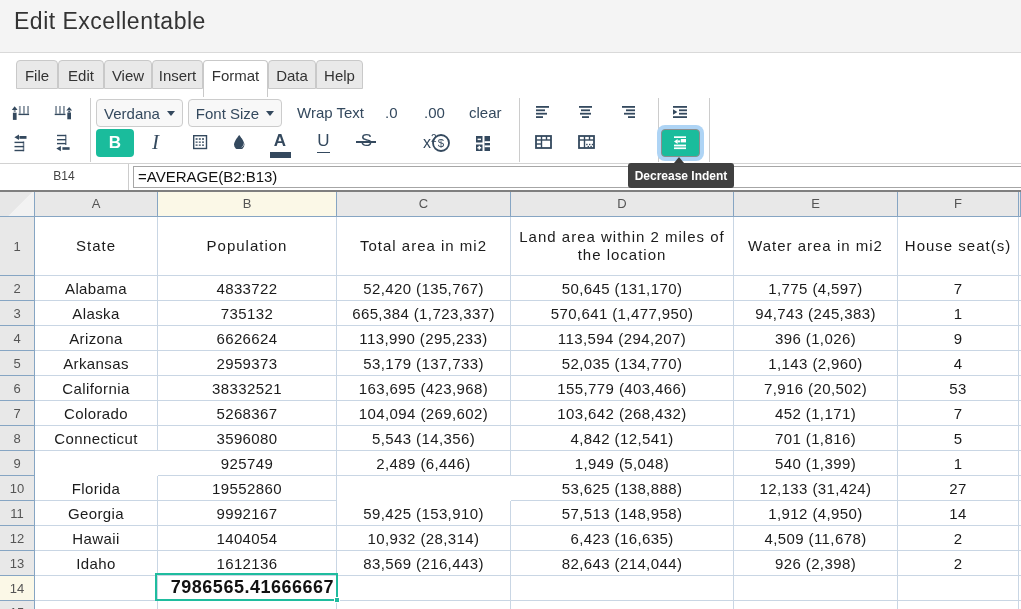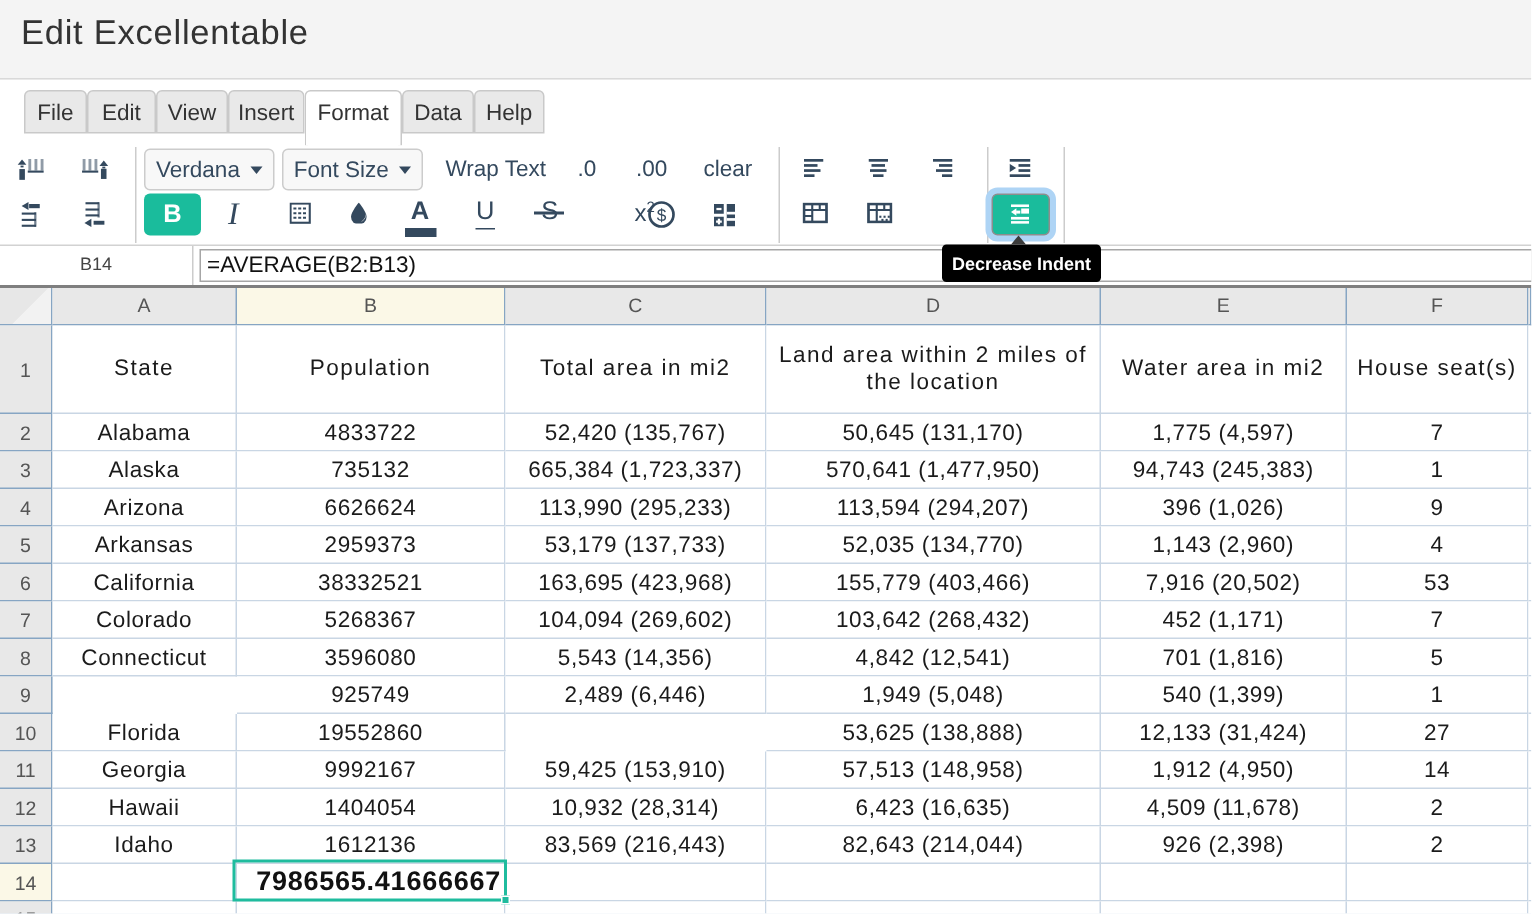--- a/index.html
+++ b/index.html
@@ -24,21 +24,21 @@
 
 #gridstrip{left:0;top:190px;width:1021px;height:2px;background:#7f7f7f;}
 .ch{position:absolute;background:#e8e8e8;color:#555;font-size:13px;text-align:center;line-height:24px;border-right:1px solid #86a5c3;border-bottom:1px solid #86a5c3;box-sizing:border-box;}
 .rh{position:absolute;background:#e8e8e8;color:#555;font-size:13px;text-align:center;border-right:1px solid #86a5c3;border-bottom:1px solid #86a5c3;box-sizing:border-box;display:flex;align-items:center;justify-content:center;}
 .hl{background:#fbf8e7 !important;}
 .cell{position:absolute;background:#fff;color:#1b1b1b;font-size:15px;letter-spacing:0.4px;border-right:1px solid #c9d6e4;border-bottom:1px solid #c9d6e4;box-sizing:border-box;display:flex;align-items:center;justify-content:center;text-align:center;}
 
 #sel{left:155px;top:573px;width:183px;height:28px;border:2px solid #1fbc9e;box-sizing:border-box;display:flex;align-items:center;justify-content:flex-end;padding-right:2px;font-size:18px;font-weight:bold;color:#111;letter-spacing:0.5px;}
 #handle{left:334px;top:597px;width:4px;height:4px;background:#1fbc9e;border:1px solid #fff;box-sizing:content-box;}
 
-#tooltip{left:628px;top:163px;width:106px;height:25px;background:#000000;border-radius:3px;color:#fff;font-size:12px;font-weight:bold;display:flex;align-items:center;justify-content:center;z-index:9;}
+#tooltip{left:628px;top:163px;width:106px;height:25px;background:#404040;border-radius:3px;color:#fff;font-size:12px;font-weight:bold;display:flex;align-items:center;justify-content:center;z-index:9;}
 #tooltiparrow{left:674px;top:157px;width:0;height:0;border-left:5px solid transparent;border-right:5px solid transparent;border-bottom:6px solid #3b3b3b;z-index:9;}
 svg{display:block;}
 </style></head><body>
 <div id="page">
 <div id="titlebar" class="abs"></div>
 <div id="title" class="abs">Edit Excellentable</div>
 
 <div class="tab" style="left:16px;width:42px;">File</div>
 <div class="tab" style="left:58px;width:46px;">Edit</div>
 <div class="tab" style="left:104px;width:48px;">View</div>

